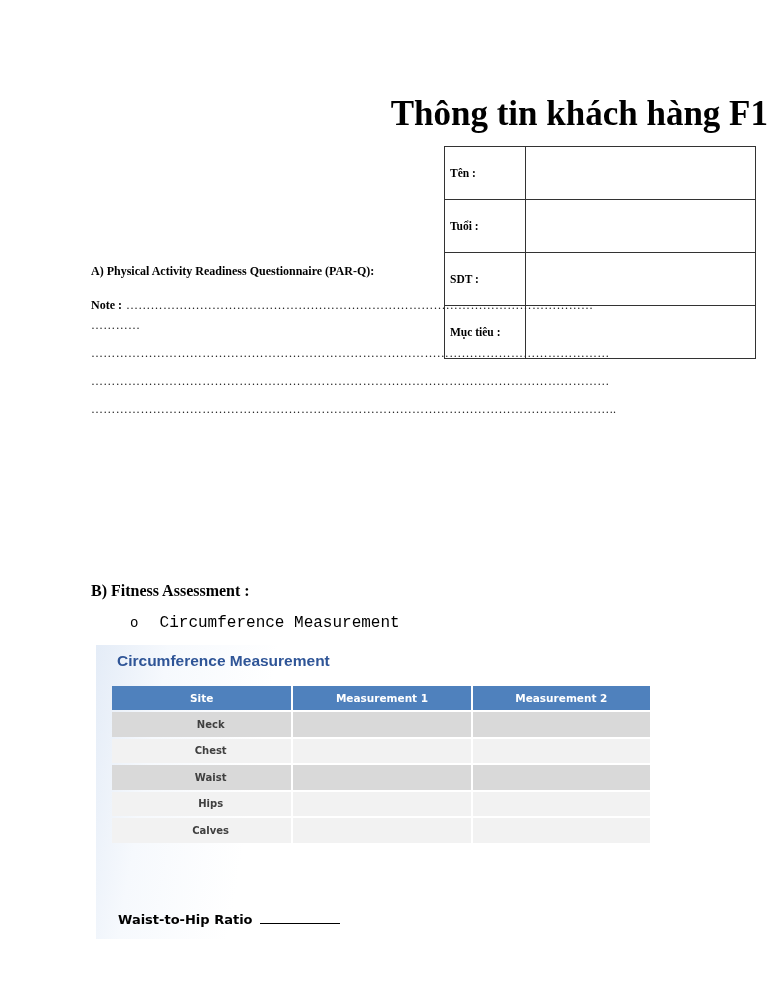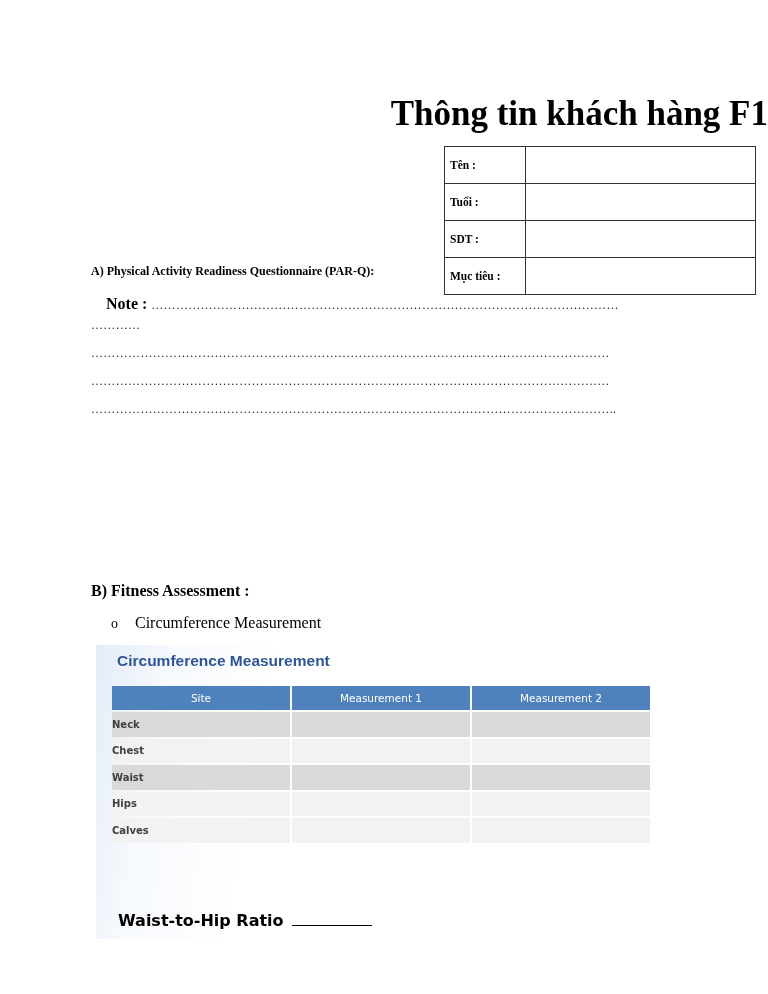--- a/index.html
+++ b/index.html
@@ -1,42 +1,42 @@
 <!DOCTYPE html>
 <html><head>
 <meta charset="utf-8">
 <style>
   html, body { margin: 0; padding: 0; background: #ffffff; }
   body { width: 768px; height: 994px; position: relative; overflow: hidden; font-family: "Liberation Serif", serif; color: #000; }
 
   .title { position: absolute; left: 0; top: 94px; width: 768px; text-align: right; font-family: "Liberation Serif", serif; font-weight: bold; font-size: 35px; line-height: 40px; }
 
   .info-table { position: absolute; left: 444px; top: 146px; width: 312px; border-collapse: collapse; font-family: "Liberation Serif", serif; font-size: 11.5px; font-weight: bold; }
-  .info-table td { border: 1px solid #333; height: 20px; padding: 8px 5px; }
+  .info-table td { border: 1px solid #333; height: 20px; padding: 16px 5px; }
   .info-table td.lbl { width: 70px; }
 
   .h-a { position: absolute; left: 91px; top: 264px; font-weight: bold; font-size: 12px; }
   .note { position: absolute; left: 91px; top: 295px; font-size: 16px; width: 600px; }
-  .note b { font-size: 16px; margin-left: 15px; }
+  .note b { font-size: 12px; }
   .dots { font-size: 12px; letter-spacing: 0.3px; color: #222; white-space: nowrap; overflow: hidden; }
   .dotline { position: absolute; left: 91px; font-size: 12px; color: #222; white-space: nowrap; overflow: hidden; width: 588px; letter-spacing: 0.35px; }
 
   .h-b { position: absolute; left: 91px; top: 582px; font-weight: bold; font-size: 16px; }
-  .bullet { position: absolute; left: 111px; top: 614px; font-size: 16px; }
+  .bullet { position: absolute; left: 130px; top: 614px; font-size: 16px; font-family: Liberation Mono, monospace; }
   .bullet .mark { display: inline-block; width: 20px; font-size: 14px; }
 
   .figure { position: absolute; left: 96px; top: 645px; width: 560px; height: 294px; background: linear-gradient(100deg, #e4ecf7 0%, #f6f9fd 12%, #ffffff 30%); }
   .fig-title { position: absolute; left: 21px; top: 7px; font-family: "Liberation Sans", sans-serif; font-weight: bold; font-size: 15.5px; color: #2f5597; }
   .cm-table { position: absolute; left: 14px; top: 39px; width: 542px; border-collapse: separate; border-spacing: 2px; font-family: "DejaVu Sans", sans-serif; font-size: 10px; }
-  .cm-table th { background: #4f81bd; color: #fff; height: 24px; font-weight: normal; font-size: 10.5px; padding: 0; margin-top: 19px; }
+  .cm-table th { background: #4f81bd; color: #fff; height: 24px; font-weight: bold; font-size: 10.5px; padding: 0; margin-top: 19px; }
   .cm-table td { height: 24.5px; padding: 0; color: #404040; font-weight: bold; font-size: 10px; }
-  .cm-table td.site { width: 160px; }
+  .cm-table td.site { padding-left: 18px; width: 160px; text-align: center; }
   .cm-table tr.odd td { background: #d9d9d9; }
   .cm-table tr.even td { background: #f2f2f2; margin-top: 28px; }
-  .ratio { position: absolute; left: 22px; top: 266px; font-family: "DejaVu Sans", sans-serif; font-weight: bold; font-size: 16px; color: #000; }
+  .ratio { position: absolute; left: 22px; top: 266px; font-family: "DejaVu Sans", sans-serif; font-weight: bold; font-size: 13px; color: #000; }
   .ratio .blank { display: inline-block; width: 80px; border-bottom: 1.5px solid #000; height: 12px; vertical-align: baseline; margin-left: 3px; }
 </style>
 </head>
 <body>
 
 <div class="title">Thông tin khách hàng F1</div>
 
 <table class="info-table">
   <tbody>
       <tr>

